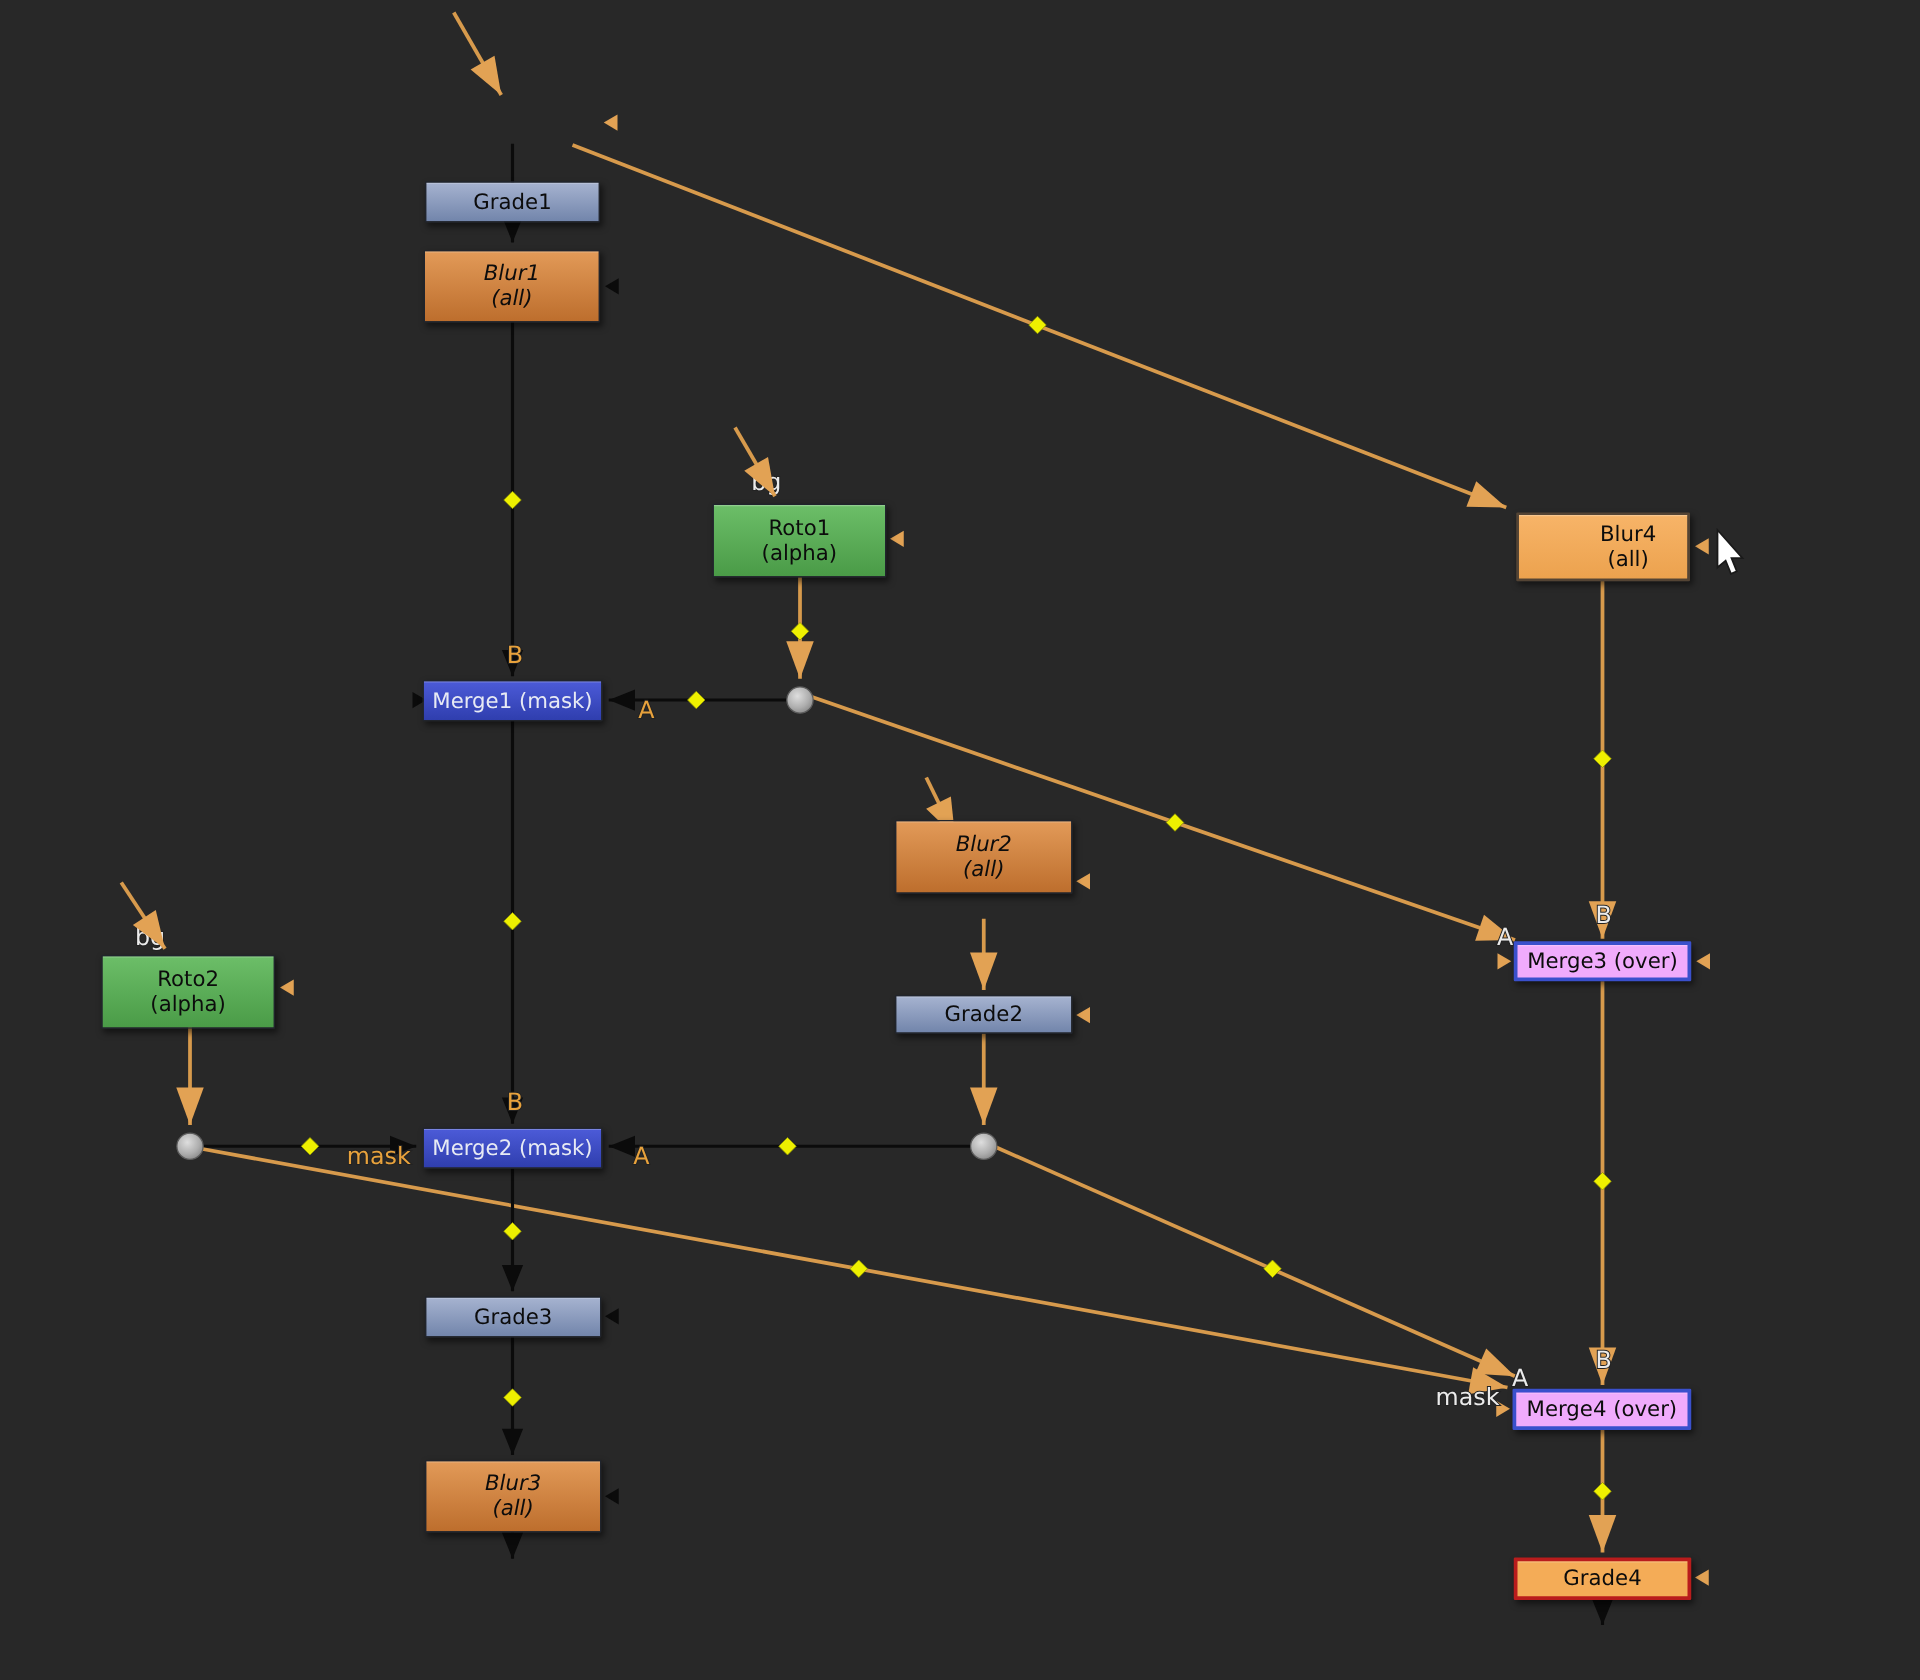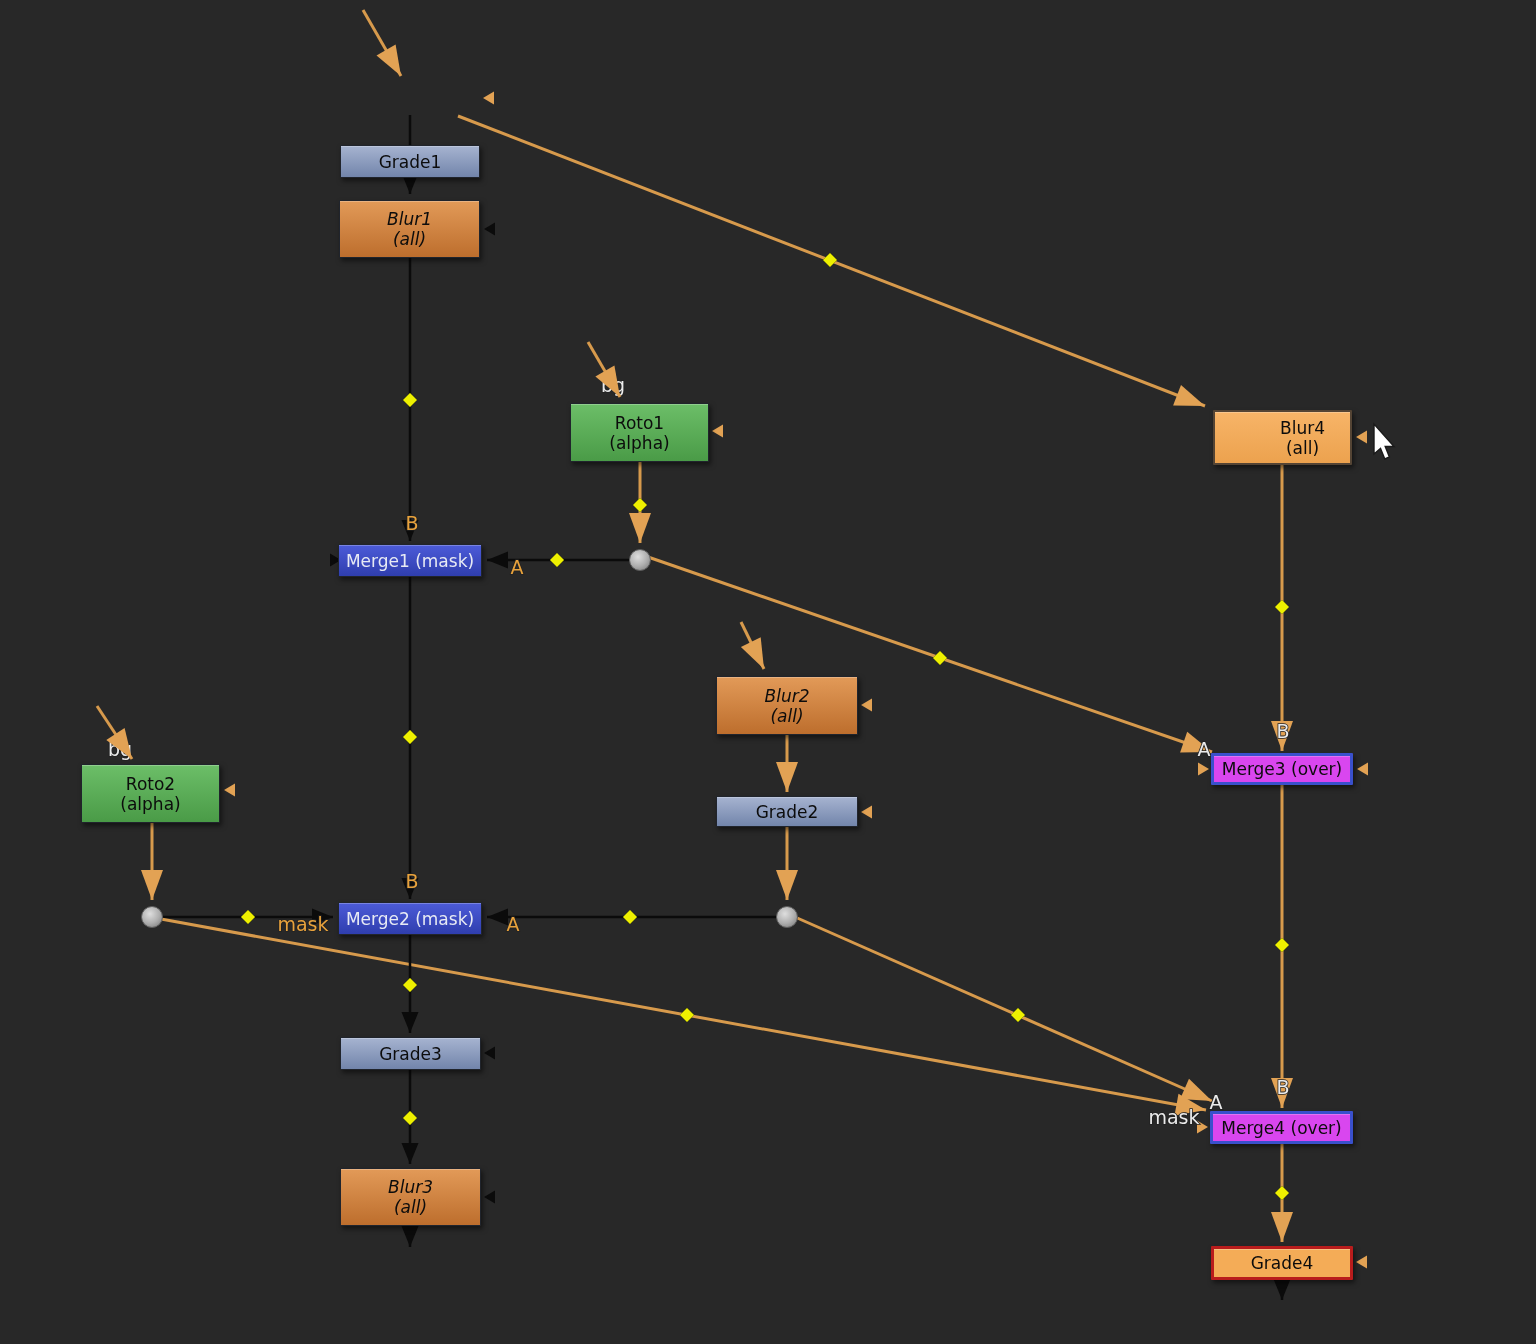--- a/index.html
+++ b/index.html
@@ -12,21 +12,21 @@
   .node{position:absolute;display:flex;flex-direction:column;align-items:center;justify-content:center;
         font-size:17px;line-height:20px;color:#0c0c0c;box-sizing:border-box;
         border:1px solid #20242c;border-radius:1px;
         box-shadow:2px 3px 5px rgba(0,0,0,.5), inset 0 1px 0 rgba(255,255,255,.25);}
   .node span{white-space:nowrap;}
   .grade{background:linear-gradient(#a6b3d0,#7285ab);}
   .blur{background:linear-gradient(#e29a58,#bd6e2d);font-style:italic;}
   .roto{background:linear-gradient(#6cbe68,#4a9b47);}
   .merge{background:linear-gradient(#4c5bd8,#2f3eae);color:#e7eaf4;}
   .blur-selected{background:linear-gradient(#f7b468,#eca24e);border:2px solid #544434;padding-left:40px;}
-  .merge-selected{background:#d946ef;border:3px solid #3a50cc;}
+  .merge-selected{background:#f0abfc;border:3px solid #3a50cc;}
   .grade-selected{background:#f4ac57;border:3px solid #b91c1c;}
   text.plabel{font:19px "DejaVu Sans","Liberation Sans",sans-serif;paint-order:stroke;stroke:#222;stroke-width:1.6px;}
   text.orange{fill:#e8a23c;}
   text.white{fill:#ebebeb;}
 </style>
 </head>
 <body>
 
 <div class="stage">
   <svg id="wires" width="1536" height="1344">
@@ -144,21 +144,21 @@
         <span>Roto1</span>
         <span>(alpha)</span>
       </div>
       <div class="node merge" style="left: 338px; top: 544px; width: 144px; height: 33px;">
         <span>Merge1 (mask)</span>
       </div>
       <div class="node blur-selected" style="left: 1213px; top: 410px; width: 139px; height: 55px;">
         <span>Blur4</span>
         <span>(all)</span>
       </div>
-      <div class="node blur" style="left: 716px; top: 676px; width: 142px; height: 59px; align-items: center;">
+      <div class="node blur" style="left: 716px; top: 656px; width: 142px; height: 59px; align-items: center;">
         <span>Blur2</span>
         <span>(all)</span>
       </div>
       <div class="node merge-selected" style="left: 1211px; top: 753px; width: 142px; height: 32px;">
         <span>Merge3 (over)</span>
       </div>
       <div class="node roto" style="left: 81px; top: 764px; width: 139px; height: 59px;">
         <span>Roto2</span>
         <span>(alpha)</span>
       </div>

